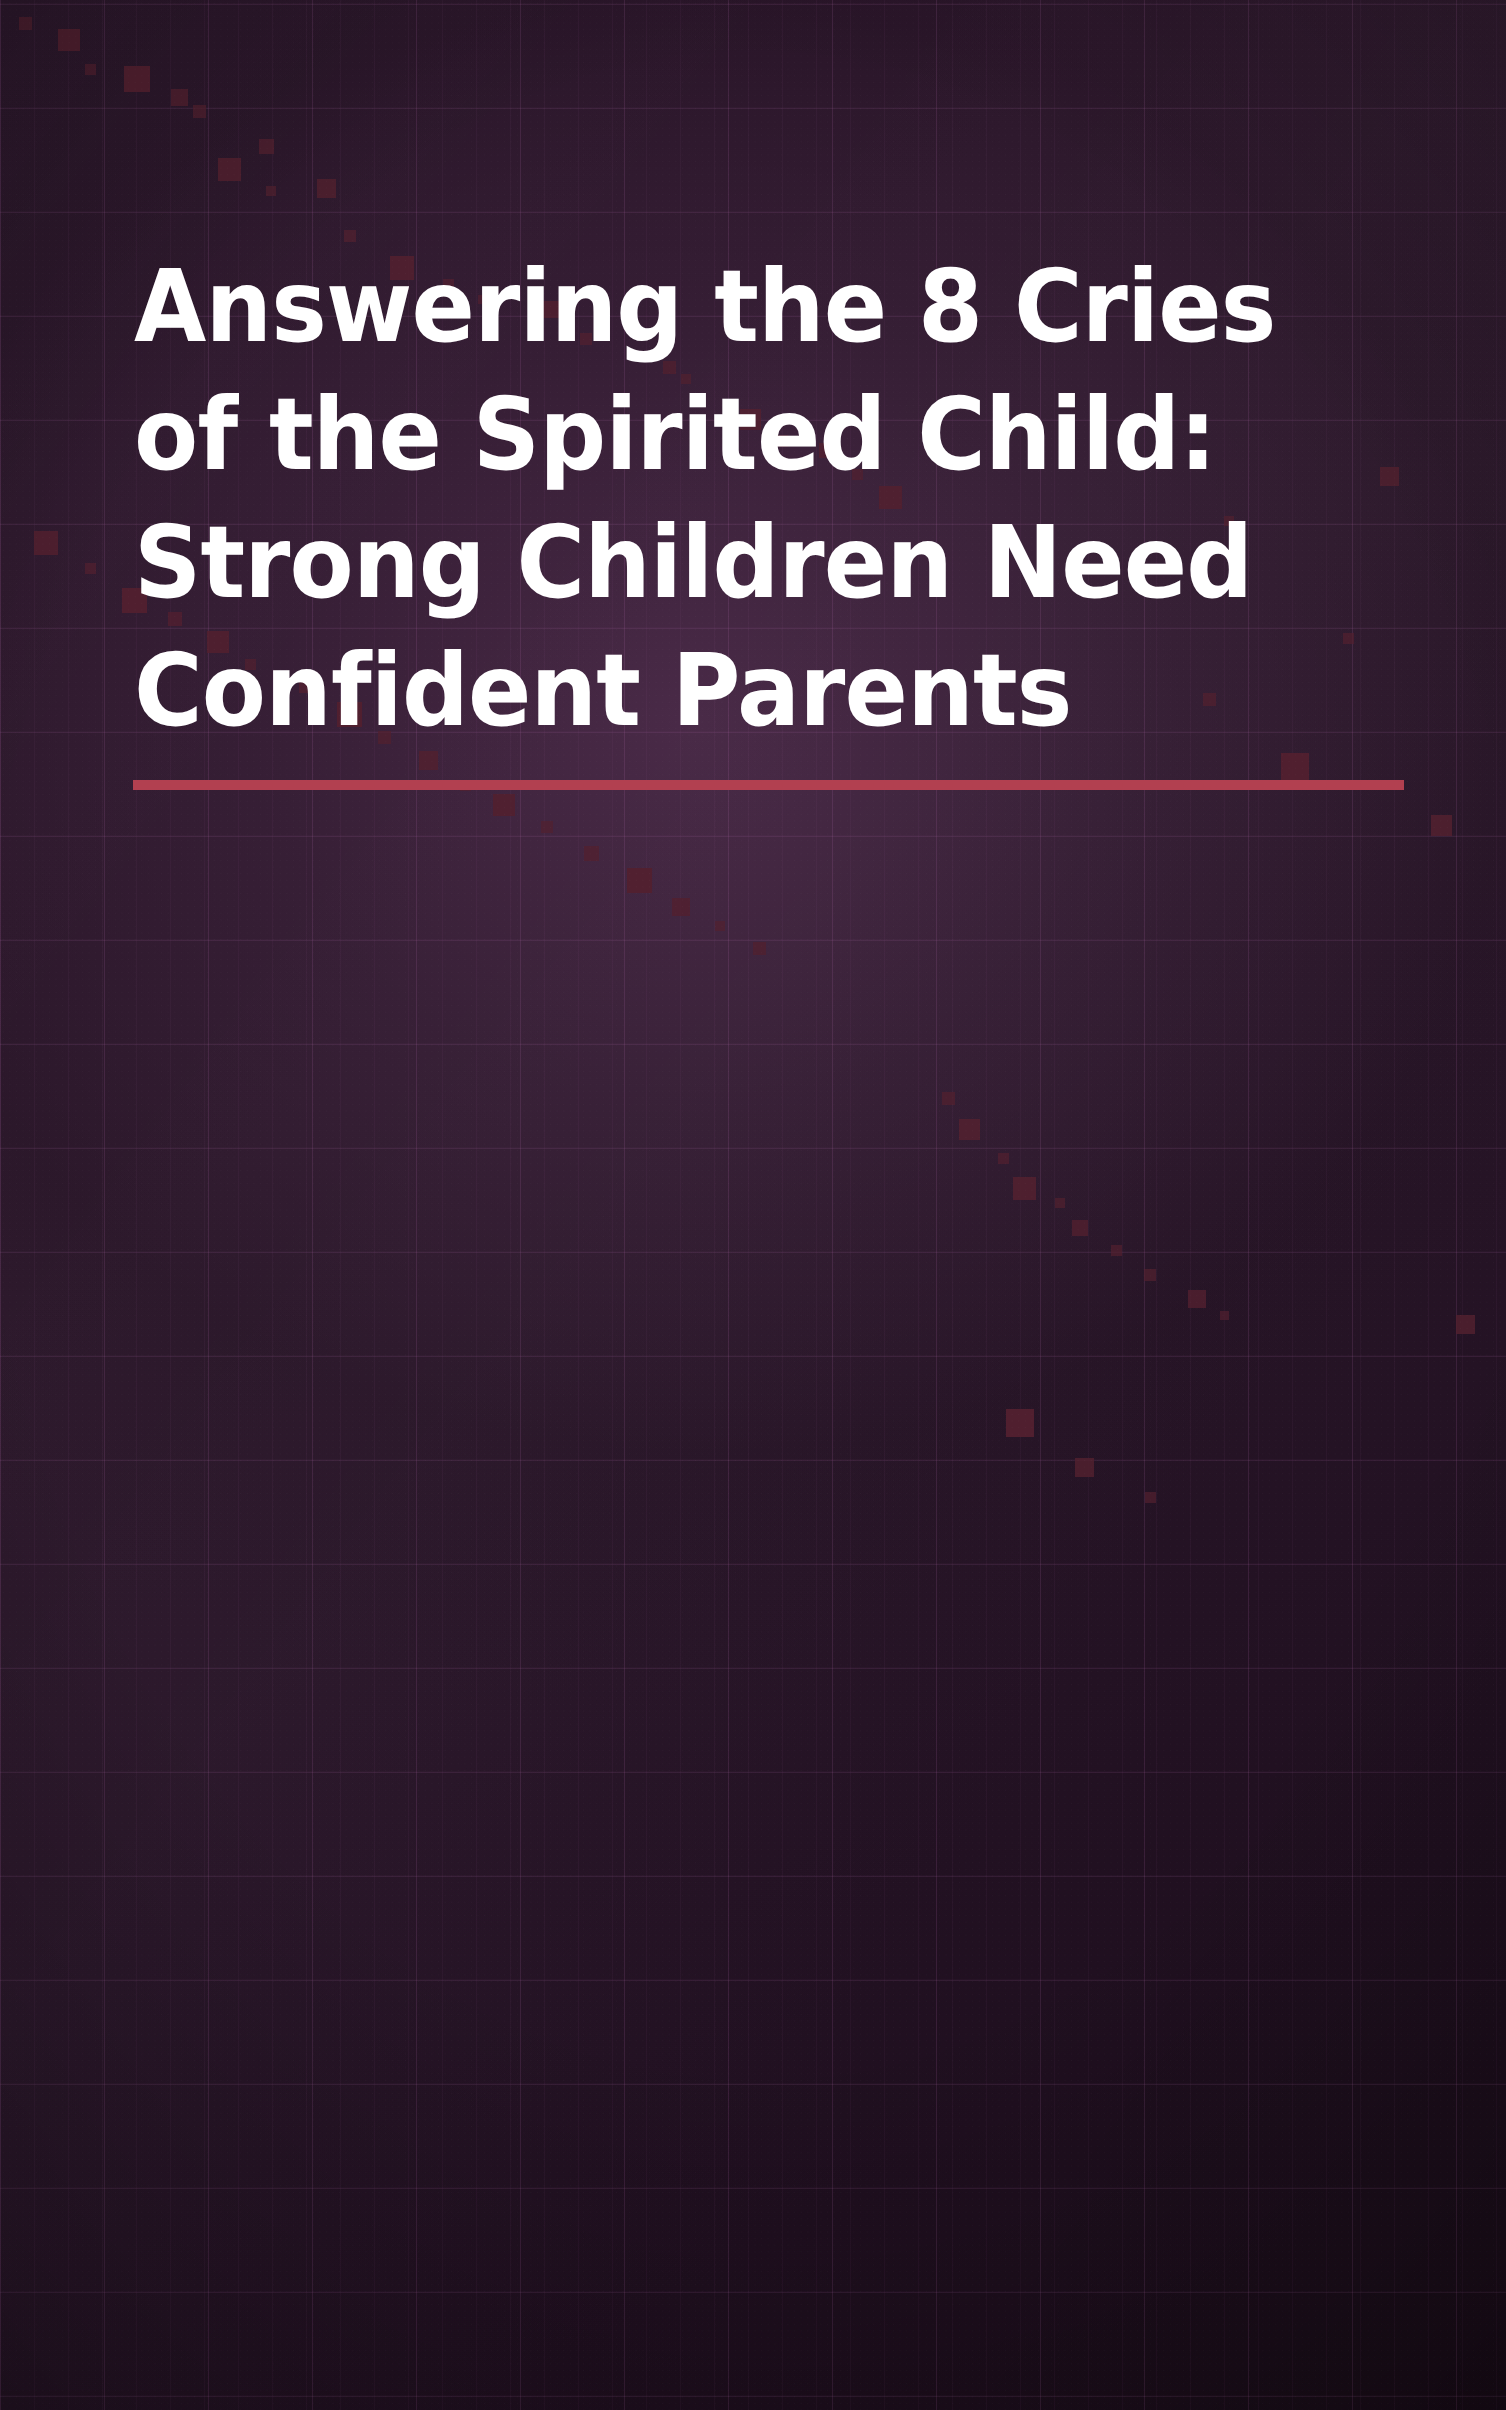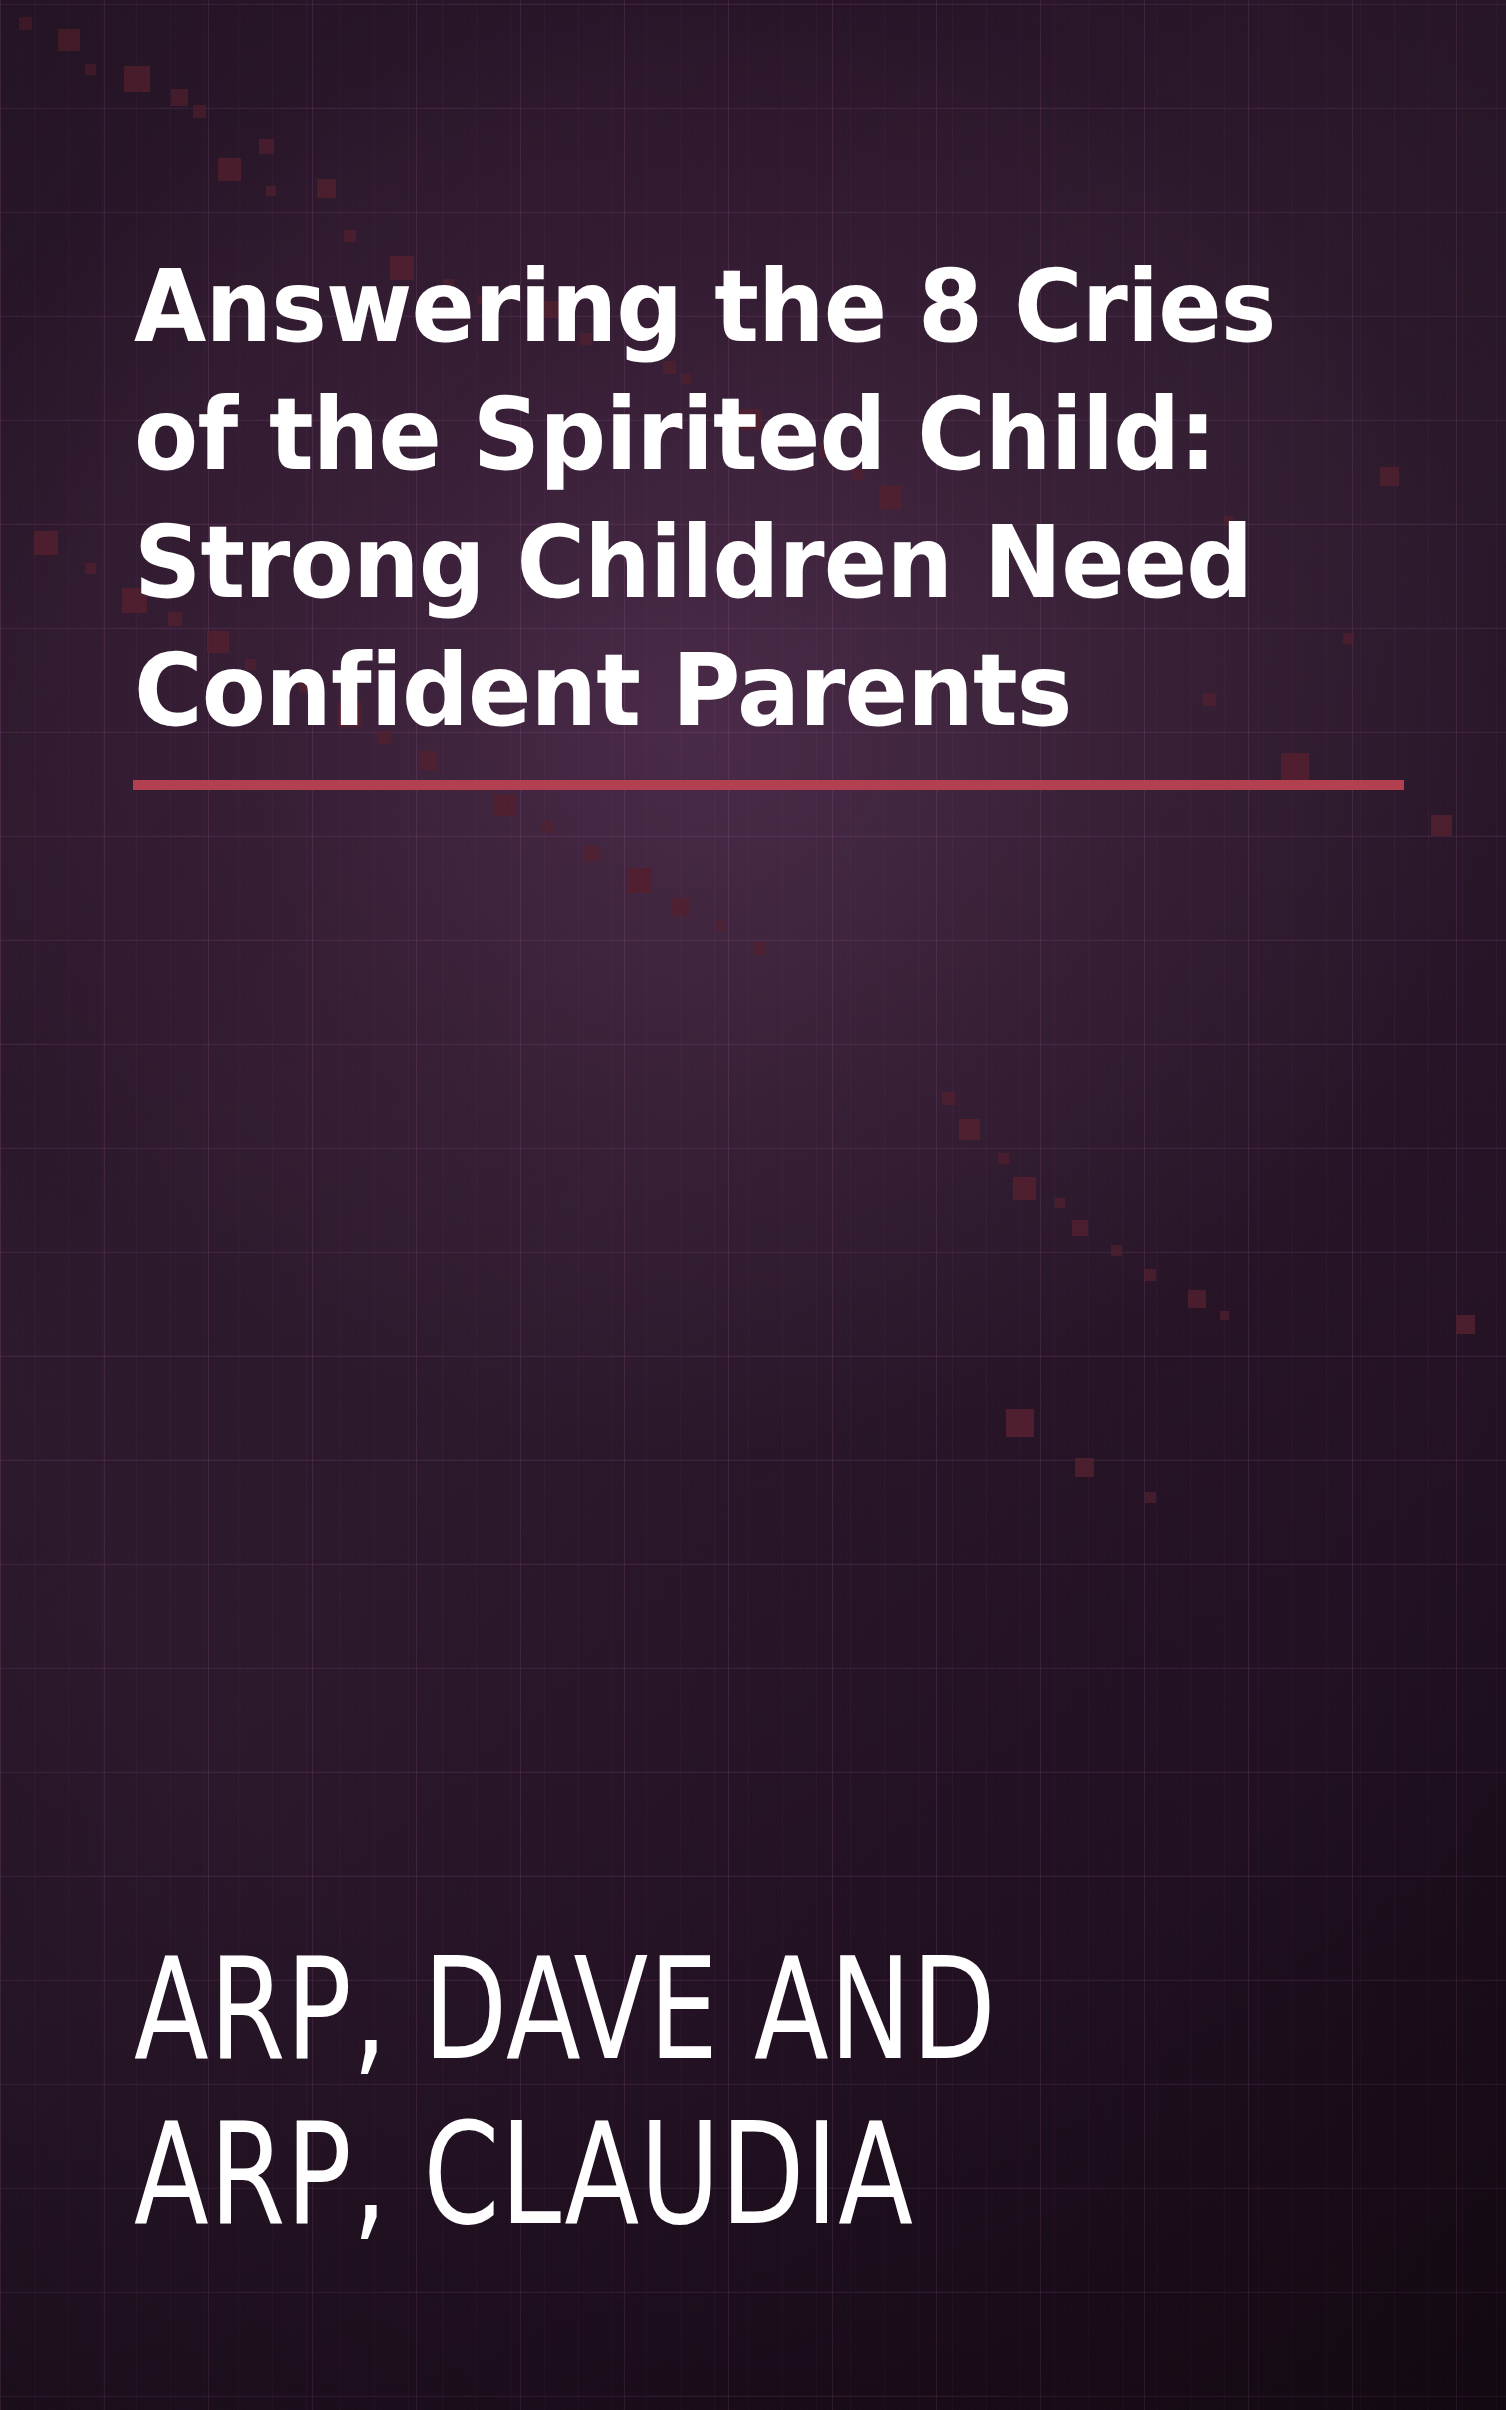--- a/index.html
+++ b/index.html
@@ -226,18 +226,15 @@
     </div>
   <div class="bg-noise"></div>
   <div class="bg-vignette"></div>
 
   <div class="title-block">
     <h1 class="title"><span>Answering the 8 Cries</span><br><span>of the Spirited Child:</span><br><span>Strong Children Need</span><br><span>Confident Parents</span></h1>
   </div>
 
   <div class="rule"></div>
 
-  <div class="author-block">
-    <div class="author"><span>ARP, DAVE AND</span><br><span>ARP, CLAUDIA</span></div>
-  </div>
 
 </div>
 
 
 </body></html>

